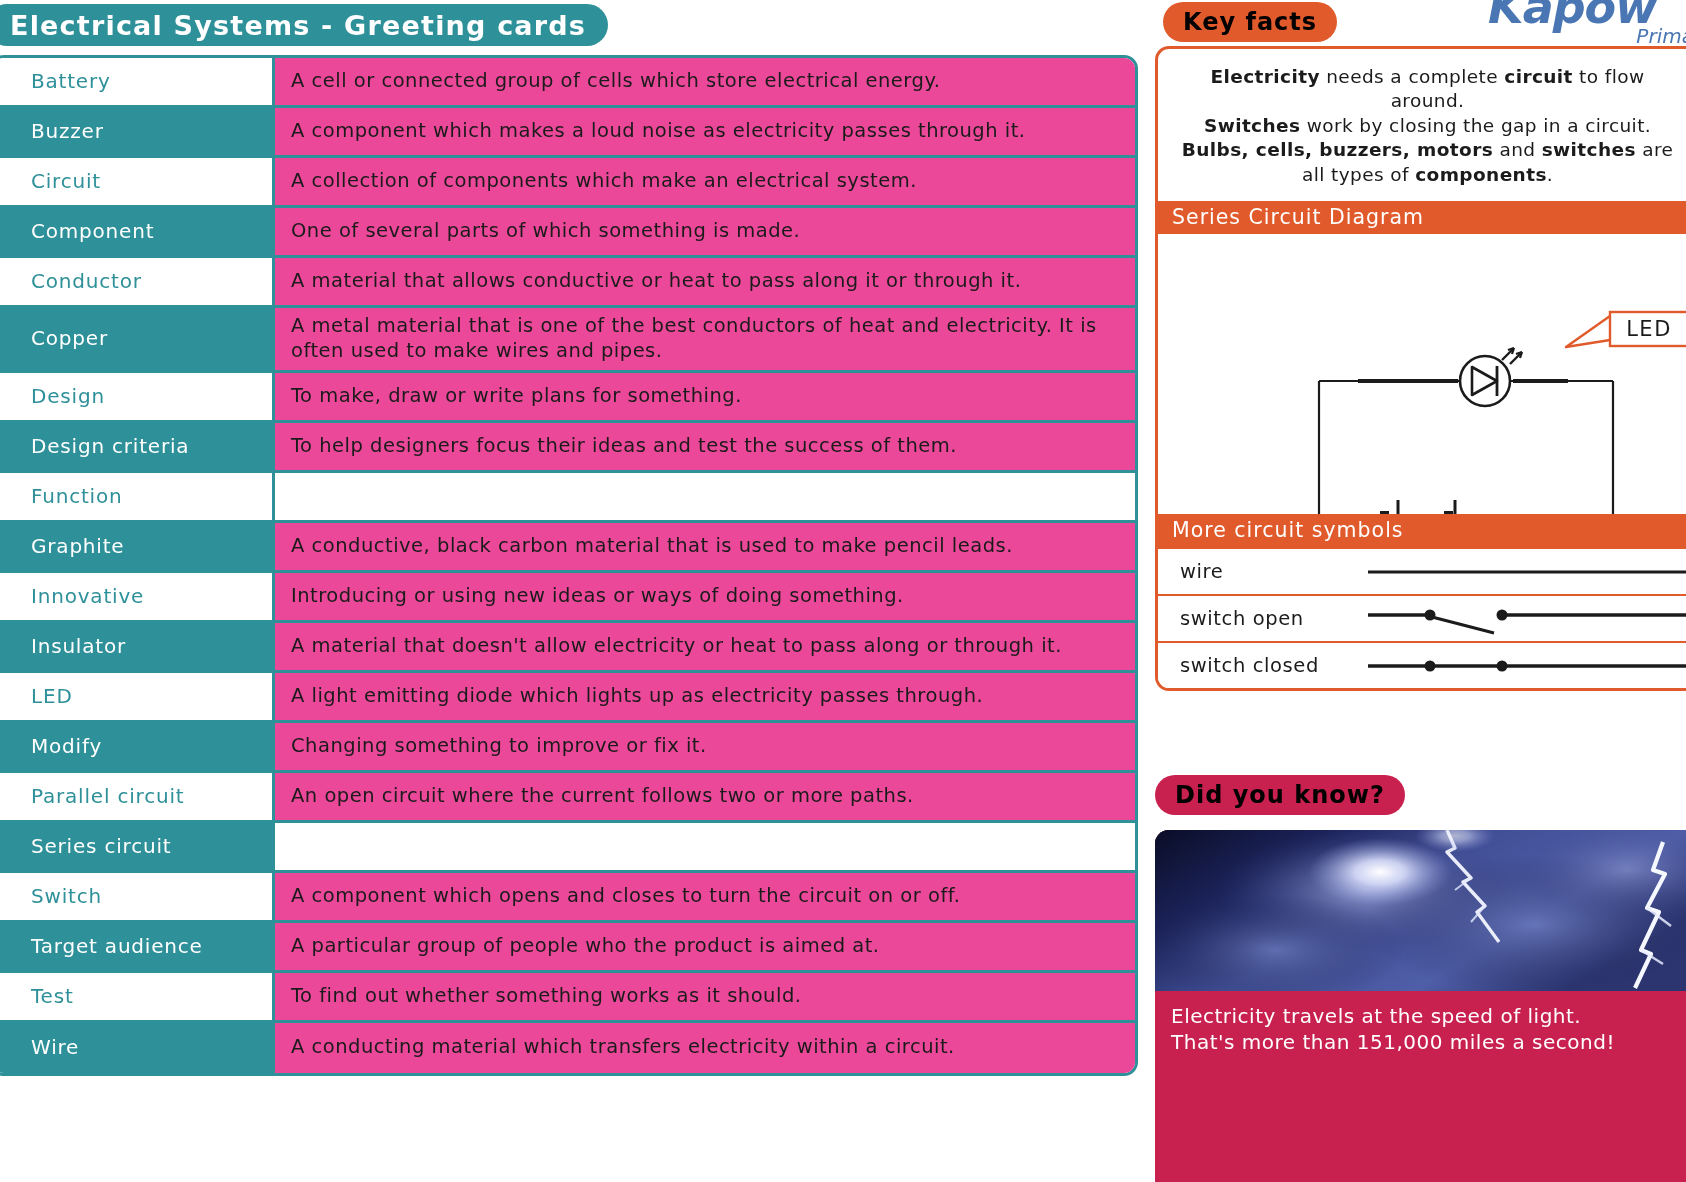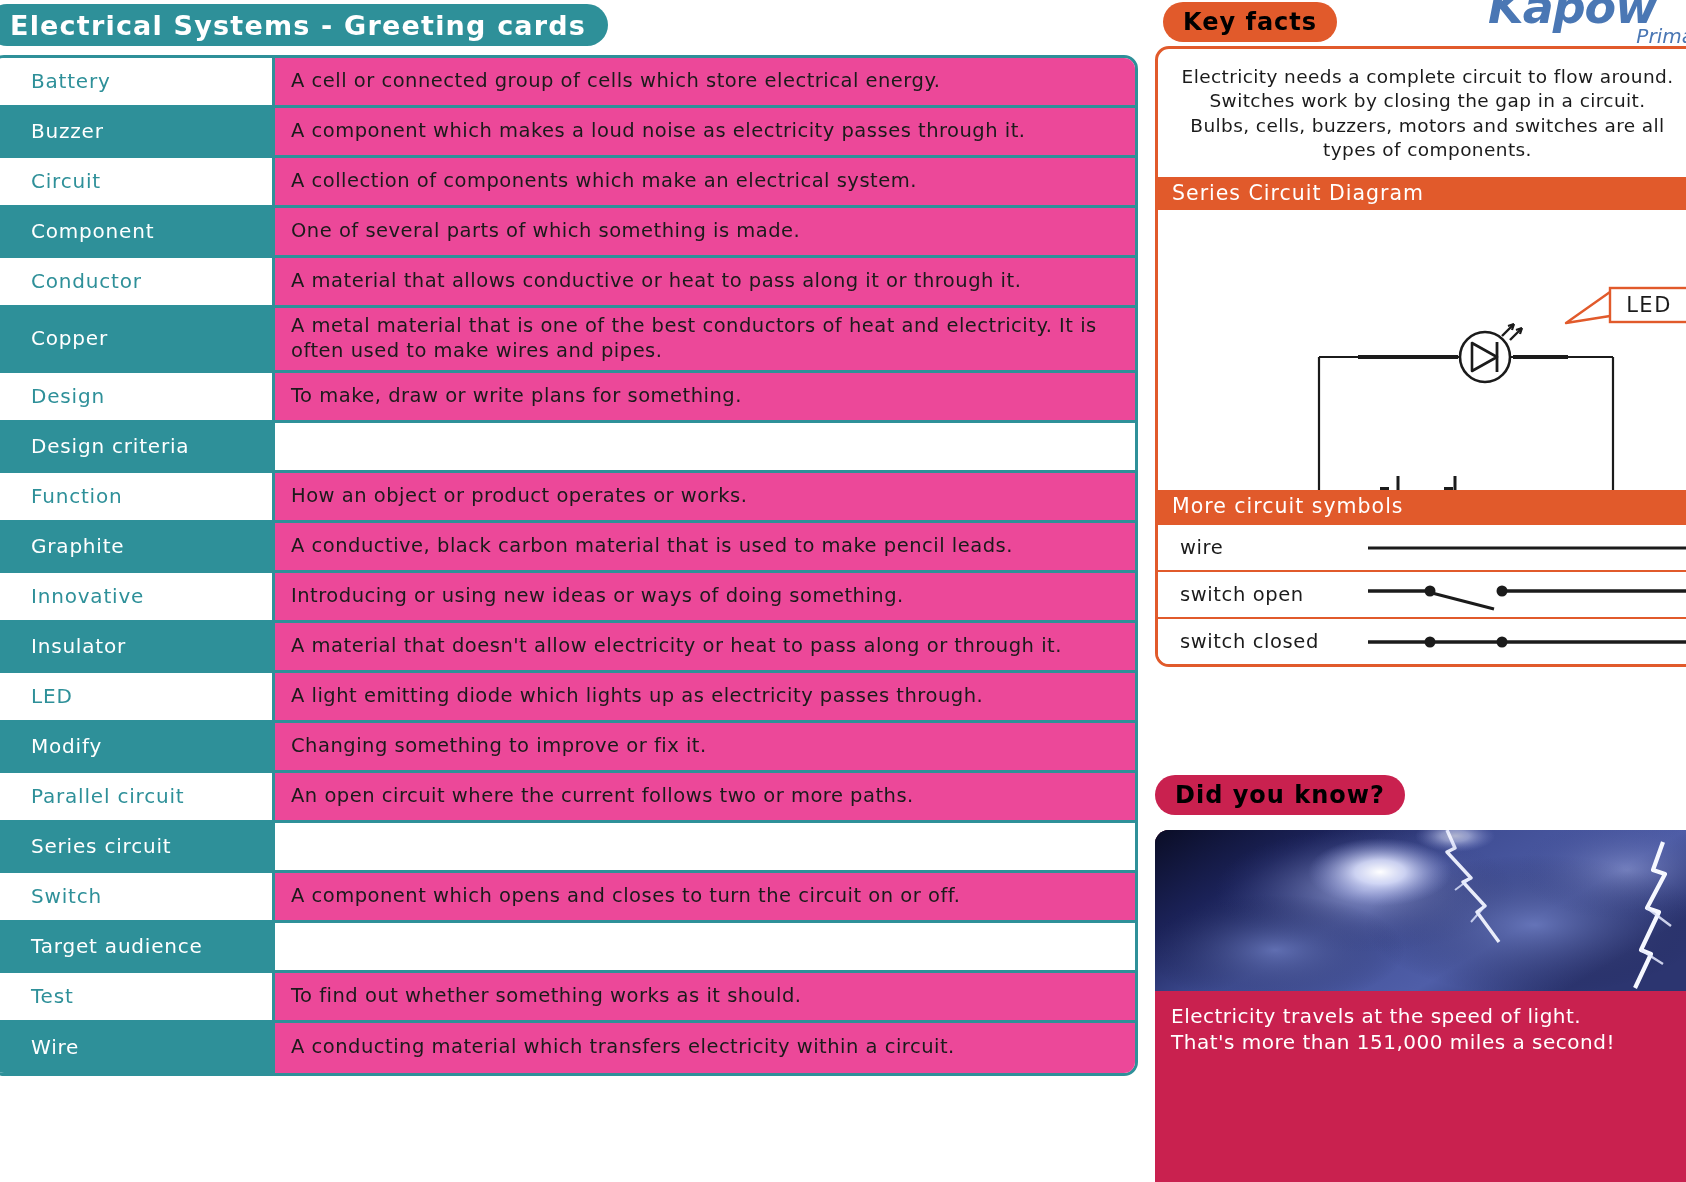--- a/index.html
+++ b/index.html
@@ -151,21 +151,21 @@
     background: #fff;
   }
   .kf-body {
     padding: 16px 18px 14px;
     text-align: center;
     font-size: 18.5px;
     line-height: 1.32;
     color: #1b1b1b;
     letter-spacing: 0.4px;
   }
-  .kf-body b { font-weight: normal; }
+  .kf-body b { font-weight: bold; }
 
   .band {
     background: #E15A2B;
     color: #fff;
     font-size: 20.5px;
     padding: 4px 14px 5px;
     letter-spacing: 1px;
   }
 
   .circuit-area {
@@ -255,24 +255,24 @@
         <div class="vrow dark">
           <div class="vterm">Copper</div>
           <div class="vdef">A metal material that is one of the best conductors of heat and electricity. It is often used to make wires and pipes.</div>
         </div>
         <div class="vrow light">
           <div class="vterm">Design</div>
           <div class="vdef">To make, draw or write plans for something.</div>
         </div>
         <div class="vrow dark">
           <div class="vterm">Design criteria</div>
+          <div class="vdef">To help designers focus their ideas and test the success of them.</div>
         </div>
         <div class="vrow light">
           <div class="vterm">Function</div>
-          <div class="vdef">How an object or product operates or works.</div>
         </div>
         <div class="vrow dark">
           <div class="vterm">Graphite</div>
           <div class="vdef">A conductive, black carbon material that is used to make pencil leads.</div>
         </div>
         <div class="vrow light">
           <div class="vterm">Innovative</div>
           <div class="vdef">Introducing or using new ideas or ways of doing something.</div>
         </div>
         <div class="vrow dark">
@@ -293,20 +293,21 @@
         </div>
         <div class="vrow dark">
           <div class="vterm">Series circuit</div>
         </div>
         <div class="vrow light">
           <div class="vterm">Switch</div>
           <div class="vdef">A component which opens and closes to turn the circuit on or off.</div>
         </div>
         <div class="vrow dark">
           <div class="vterm">Target audience</div>
+          <div class="vdef">A particular group of people who the product is aimed at.</div>
         </div>
         <div class="vrow light">
           <div class="vterm">Test</div>
           <div class="vdef">To find out whether something works as it should.</div>
         </div>
         <div class="vrow dark">
           <div class="vterm">Wire</div>
           <div class="vdef">A conducting material which transfers electricity within a circuit.</div>
         </div>
       </div>

